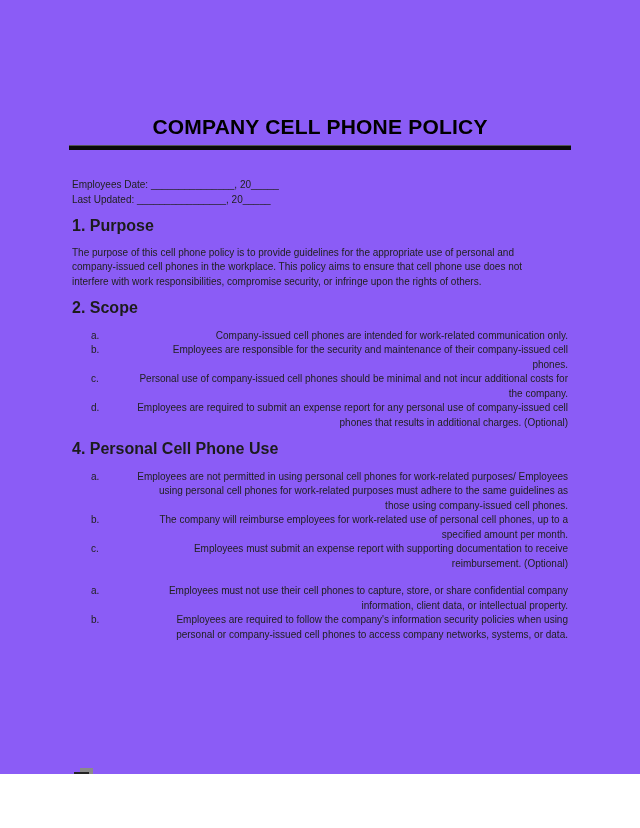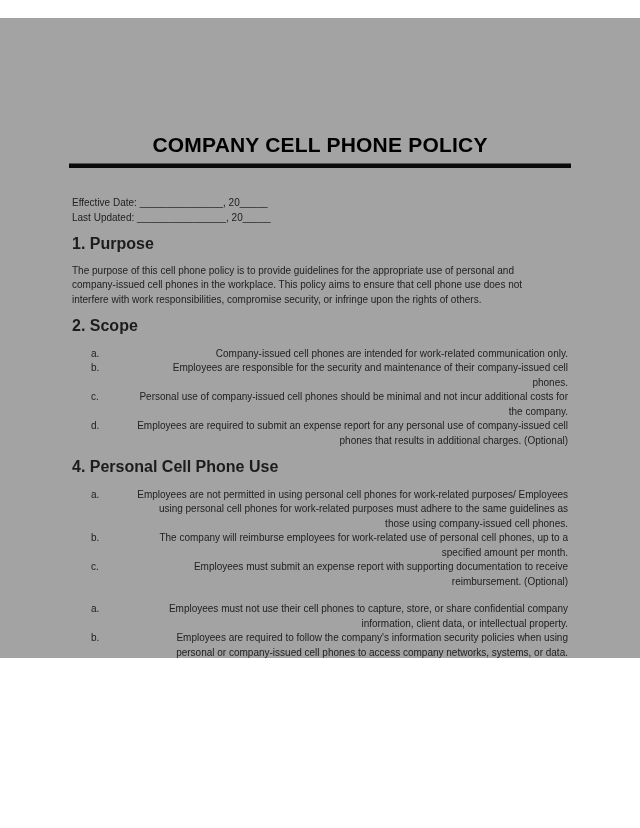--- a/index.html
+++ b/index.html
@@ -1,26 +1,25 @@
 <!DOCTYPE html>
 <html><head>
 <meta charset="utf-8">
 <style>
   html, body { margin: 0; padding: 0; background: #ffffff; }
   .page {
     position: relative;
     width: 640px;
-    height: 640px;
-    background: #a3a3a3;
+    height: 774px;
+    background: #8b5cf6;
     font-family: "Liberation Sans", sans-serif;
     font-size: 10px;
     line-height: 14.5px;
     color: #212121;
     overflow: hidden;
-    margin-top: 18px;
   }
   .content {
     padding: 114px 72px 0 72px; 
   }
   .doc-title {
     margin: 0;
     font-size: 21px;
     line-height: 26px;
     font-weight: bold;
     text-align: center;
@@ -99,21 +98,21 @@
 </head>
 <body>
 
 <div class="page">
   <div class="content">
 
     <h1 class="doc-title">COMPANY CELL PHONE POLICY</h1>
     <div class="title-rule"></div>
 
     <div class="dates">
-      <p>Effective Date: _______________, 20_____</p>
+      <p>Employees Date: _______________, 20_____</p>
       <p>Last Updated: ________________, 20_____</p>
     </div>
 
     <section>
       <h3 class="section-heading">1. Purpose</h3>
       <p class="body-par">The purpose of this cell phone policy is to provide guidelines for the appropriate use of personal and
 company-issued cell phones in the workplace. This policy aims to ensure that cell phone use does not
 interfere with work responsibilities, compromise security, or infringe upon the rights of others.</p>
     </section>
 

